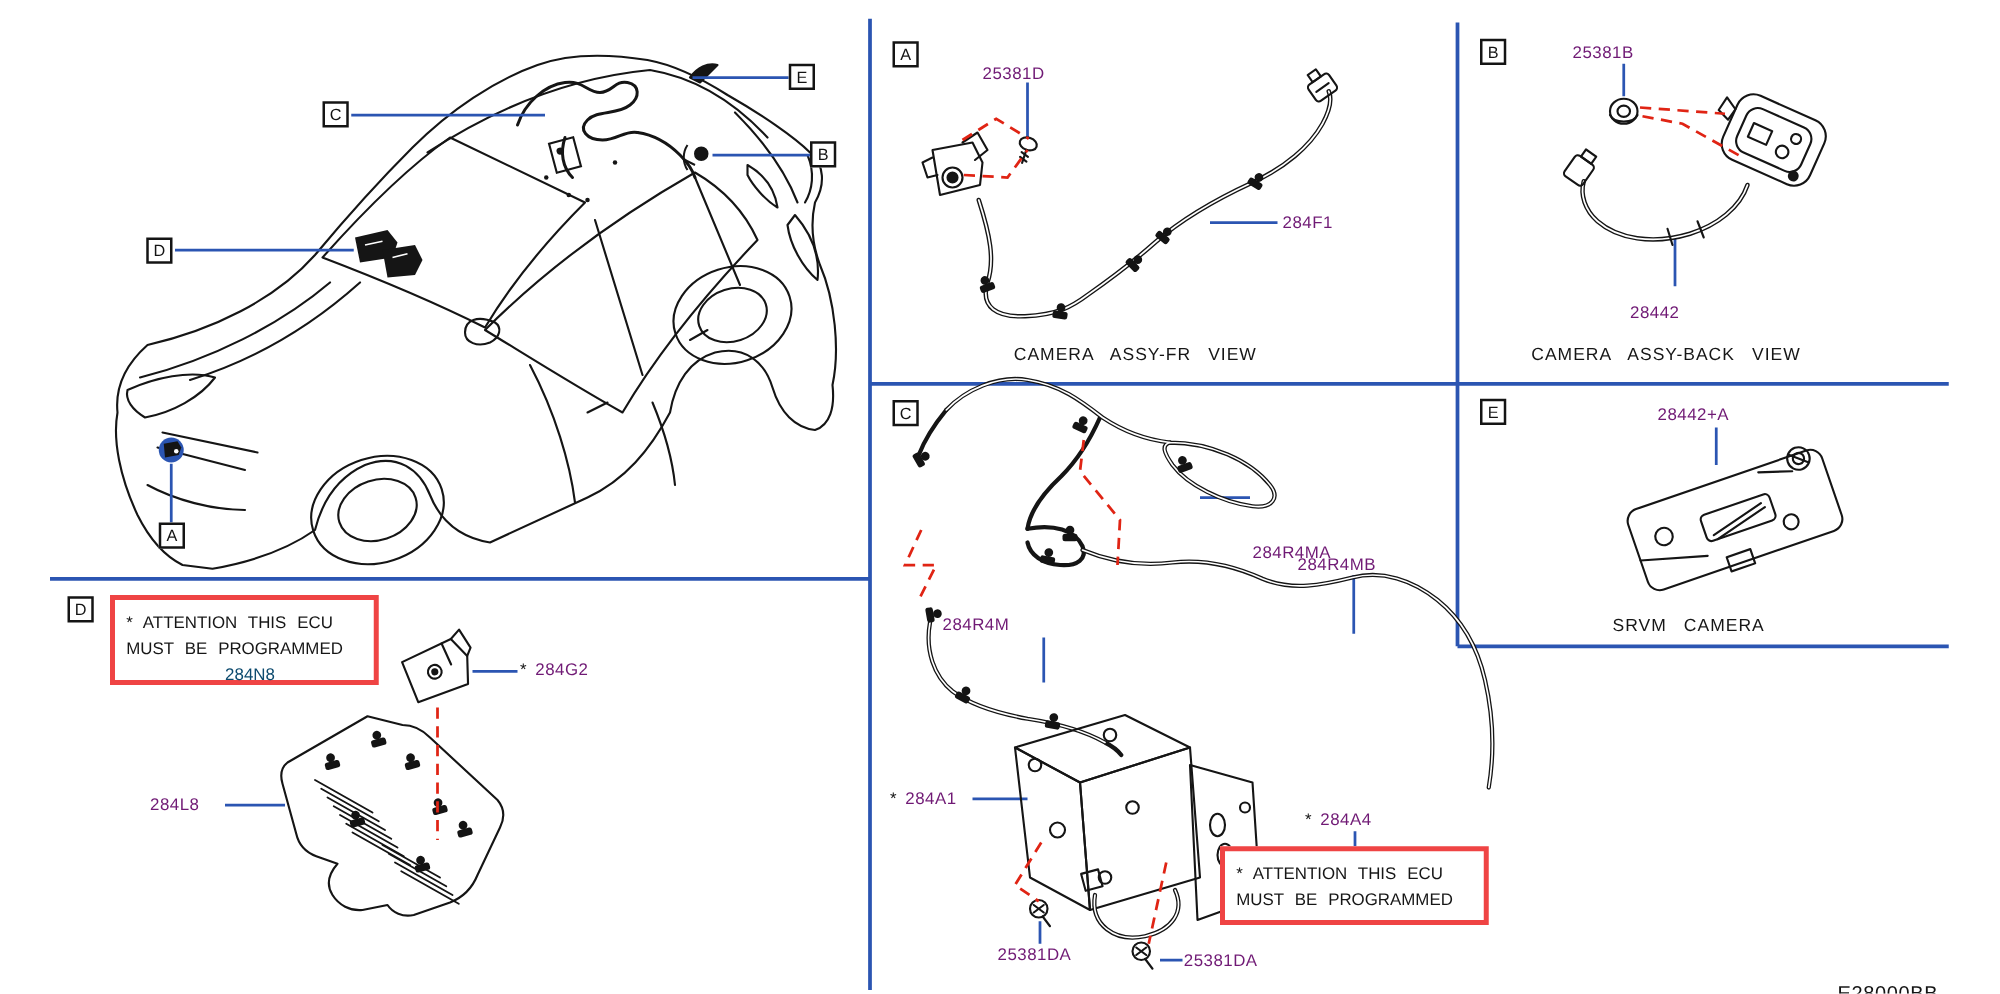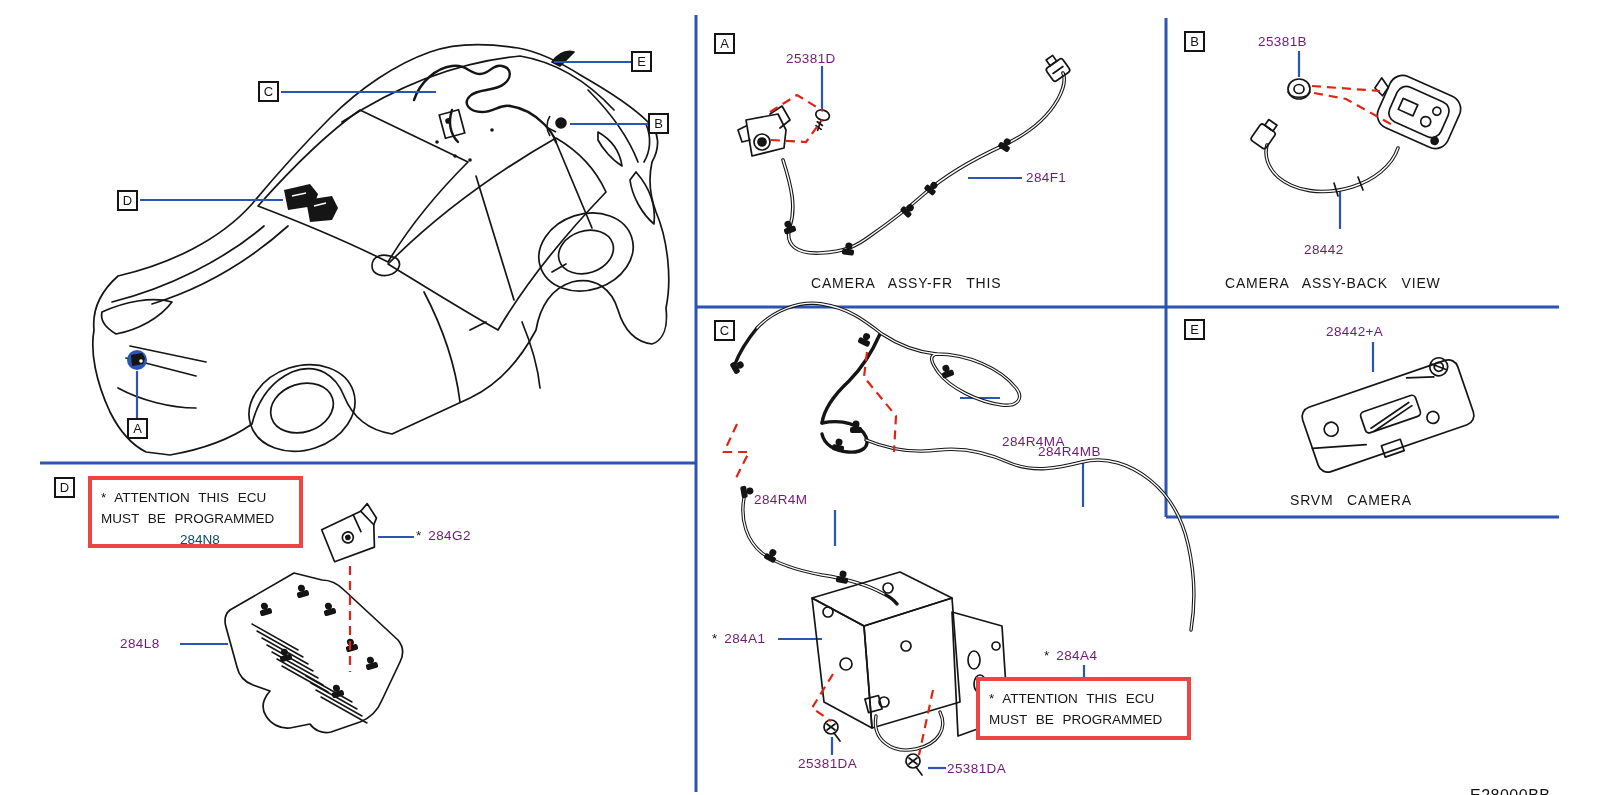--- a/index.html
+++ b/index.html
@@ -363,21 +363,21 @@
 
 <div class="abs plabel" style="left:798px;top:756px;">25381DA</div>
 <div class="abs plabel" style="left:947px;top:761px;">25381DA</div>
 
 <div class="abs prow" style="left:416px;top:528px;">
   <span class="star">*</span>
   <span class="plabel">284G2</span>
 </div>
 <div class="abs plabel" style="left:120px;top:636px;">284L8</div>
 
-<div class="abs caption" style="left:811px;top:275px;">CAMERA ASSY-FR THIS</div>
+<div class="abs caption" style="left:811px;top:275px;">CAMERA ASSY-FR VIEW</div>
 <div class="abs caption" style="left:1225px;top:275px;">CAMERA ASSY-BACK VIEW</div>
 <div class="abs caption" style="left:1290px;top:492px;">SRVM CAMERA</div>
 
 <div class="notebox" style="left:88px;top:476px;width:215px;height:72px;">
   <div>
     <span class="star">*</span>
     <span>ATTENTION THIS ECU</span>
   </div>
   <div>MUST BE PROGRAMMED</div>
   <span class="n-part">284N8</span>

